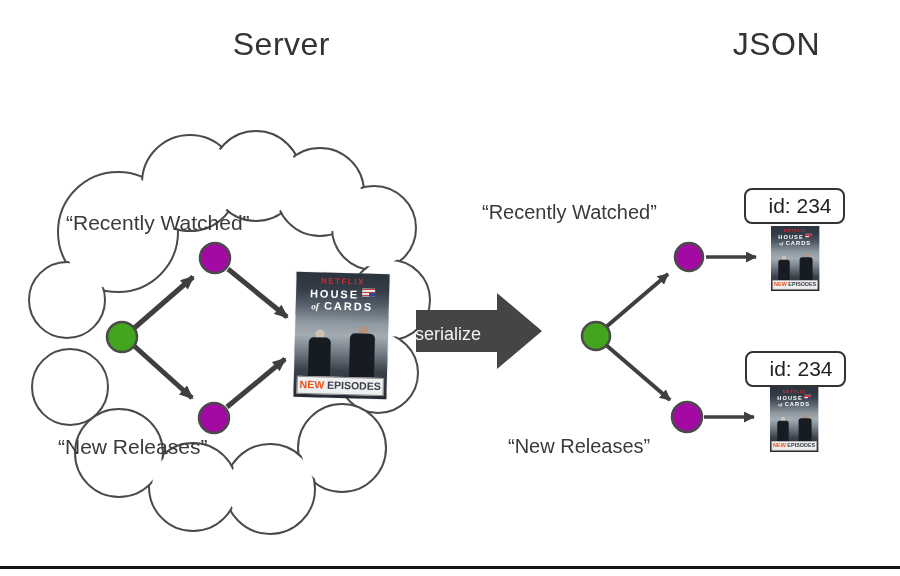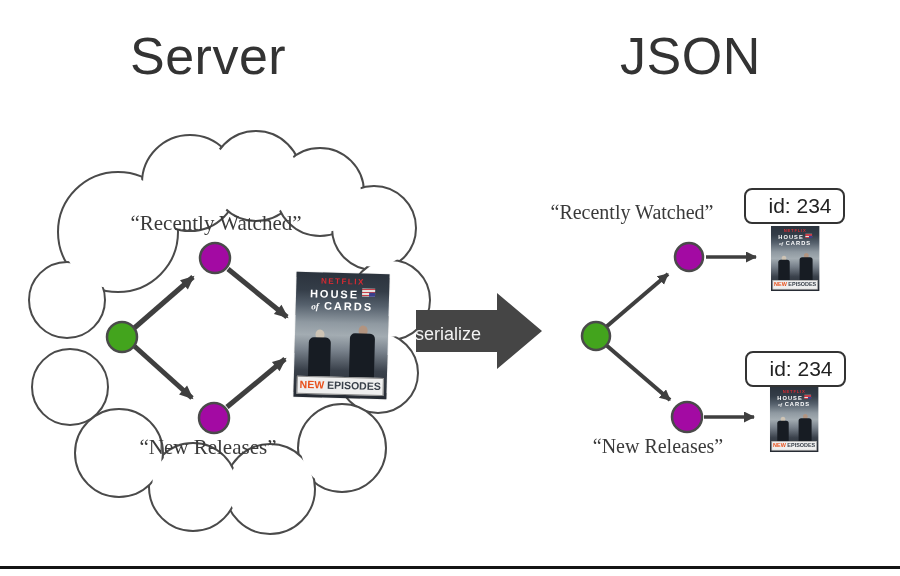--- a/index.html
+++ b/index.html
@@ -1,24 +1,24 @@
 <!DOCTYPE html>
 <html><head>
 <meta charset="utf-8">
 <style>
   html,body{margin:0;padding:0;background:#fff;}
   #stage{position:relative;width:900px;height:576px;background:#ffffff;overflow:hidden;
          font-family:"Liberation Sans",sans-serif;}
   #diagram-svg{position:absolute;left:0;top:0;}
 
-  .title{position:absolute;font-size:52px;font-weight:400;color:#333;text-align:left;letter-spacing:0.5px;}
+  .title{position:absolute;font-size:32px;font-weight:400;color:#333;text-align:right;letter-spacing:0.5px;}
   #title-server{left:130px;top:26px;width:200px;}
   #title-json{left:620px;top:26px;width:200px;}
 
-  .node-label{position:absolute;color:#3a3a3a;text-align:center;white-space:nowrap;font-family:Liberation Serif, serif;}
+  .node-label{position:absolute;color:#3a3a3a;white-space:nowrap;}
   #lbl-rw-left{left:66px;top:211px;width:300px;font-size:21px;}
   #lbl-nr-left{left:58px;top:435px;width:300px;font-size:21px;}
   #lbl-rw-right{left:482px;top:201px;width:300px;font-size:20px;}
   #lbl-nr-right{left:508px;top:435px;width:300px;font-size:20px;}
 
   .id-box{position:absolute;width:86px;height:32px;background:#fff;border:2px solid #333;
           border-radius:8px;display:flex;align-items:center;justify-content:center;
           font-size:21px;color:#222;z-index:6;padding-left:11px;}
   #id-box-top{left:744px;top:188px;}
   #id-box-bottom{left:745px;top:351px;}

